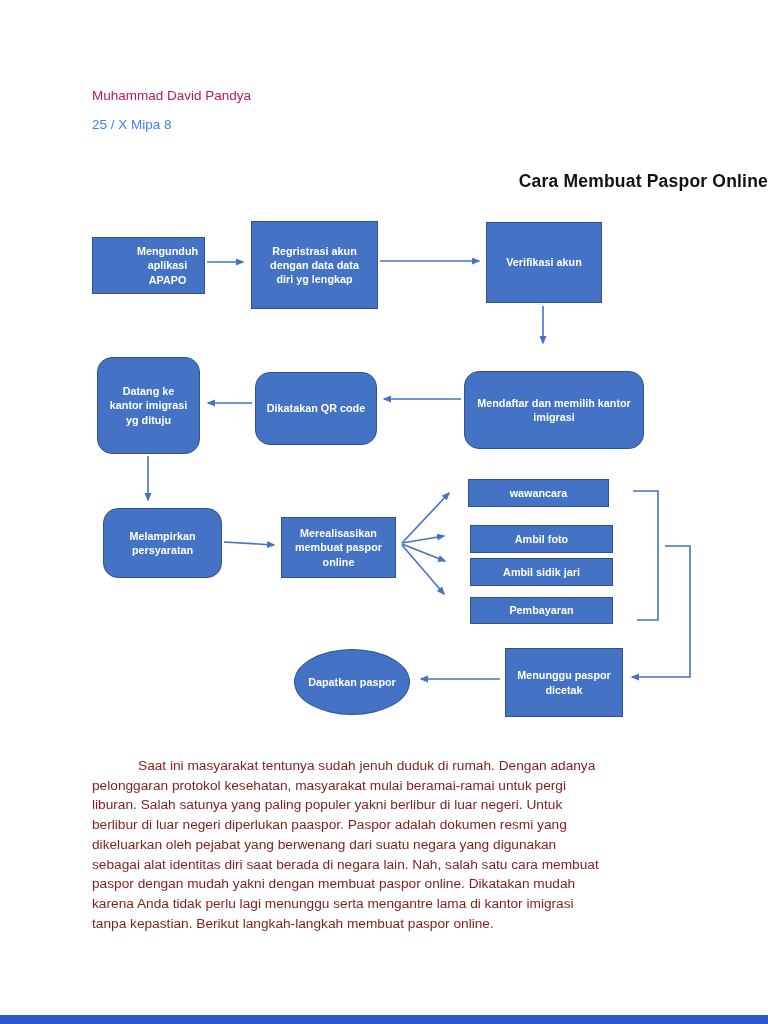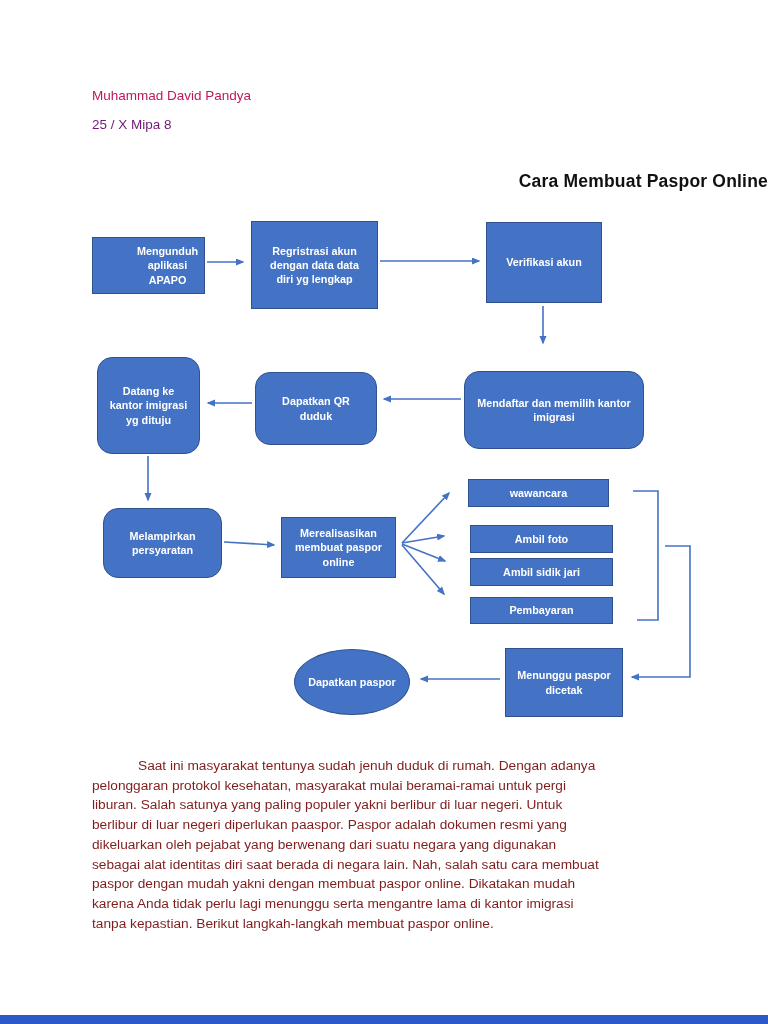--- a/index.html
+++ b/index.html
@@ -1,21 +1,21 @@
 <!DOCTYPE html>
 <html><head>
 <meta charset="utf-8">
 <style>
   html,body{margin:0;padding:0;background:#ffffff;}
   .page{
     position:relative;width:768px;height:1024px;background:#ffffff;
     font-family:"Liberation Sans",sans-serif;overflow:hidden;
   }
   .author-line{position:absolute;left:92px;top:88px;font-size:13.5px;color:#be185d;}
-  .class-line{position:absolute;left:92px;top:117px;font-size:13.5px;color:#701a75;}
+  .class-line{position:absolute;left:92px;top:117px;font-size:13.5px;color:#3b82f6;}
   .doc-title{
     position:absolute;left:0;top:171px;width:768px;text-align:right;
     font-size:17.5px;font-weight:bold;color:#111;letter-spacing:.2px;
   }
   .node{
     position:absolute;background:#4472C4;border:1.6px solid #2F528F;
     color:#fff;font-weight:bold;font-size:10.8px;line-height:1.3;
     display:flex;align-items:center;justify-content:center;text-align:center;
     box-sizing:border-box;padding:2px 10px;
   }
@@ -71,21 +71,21 @@
   <div class="node" style="left:251px;top:221px;width:127px;height:88px;">
     <span>Regristrasi akun dengan data data diri yg lengkap</span>
   </div>
   <div class="node" style="left:486px;top:222px;width:116px;height:81px;">
     <span>Verifikasi akun</span>
   </div>
   <div class="node rounded" style="left:464px;top:359px;width:180px;height:78px;margin-top:12px;">
     <span>Mendaftar dan memilih kantor imigrasi</span>
   </div>
   <div class="node rounded" style="left:255px;top:372px;width:122px;height:73px;">
-    <span>Dapatkan QR duduk</span>
+    <span>Dikatakan QR code</span>
   </div>
   <div class="node rounded" style="left:97px;top:357px;width:103px;height:97px;justify-content:flex-end;">
     <span>Datang ke kantor imigrasi yg dituju</span>
   </div>
   <div class="node rounded" style="left:103px;top:508px;width:119px;height:70px;">
     <span>Melampirkan persyaratan</span>
   </div>
   <div class="node" style="left:281px;top:517px;width:115px;height:61px;">
     <span>Merealisasikan membuat paspor online</span>
   </div>

